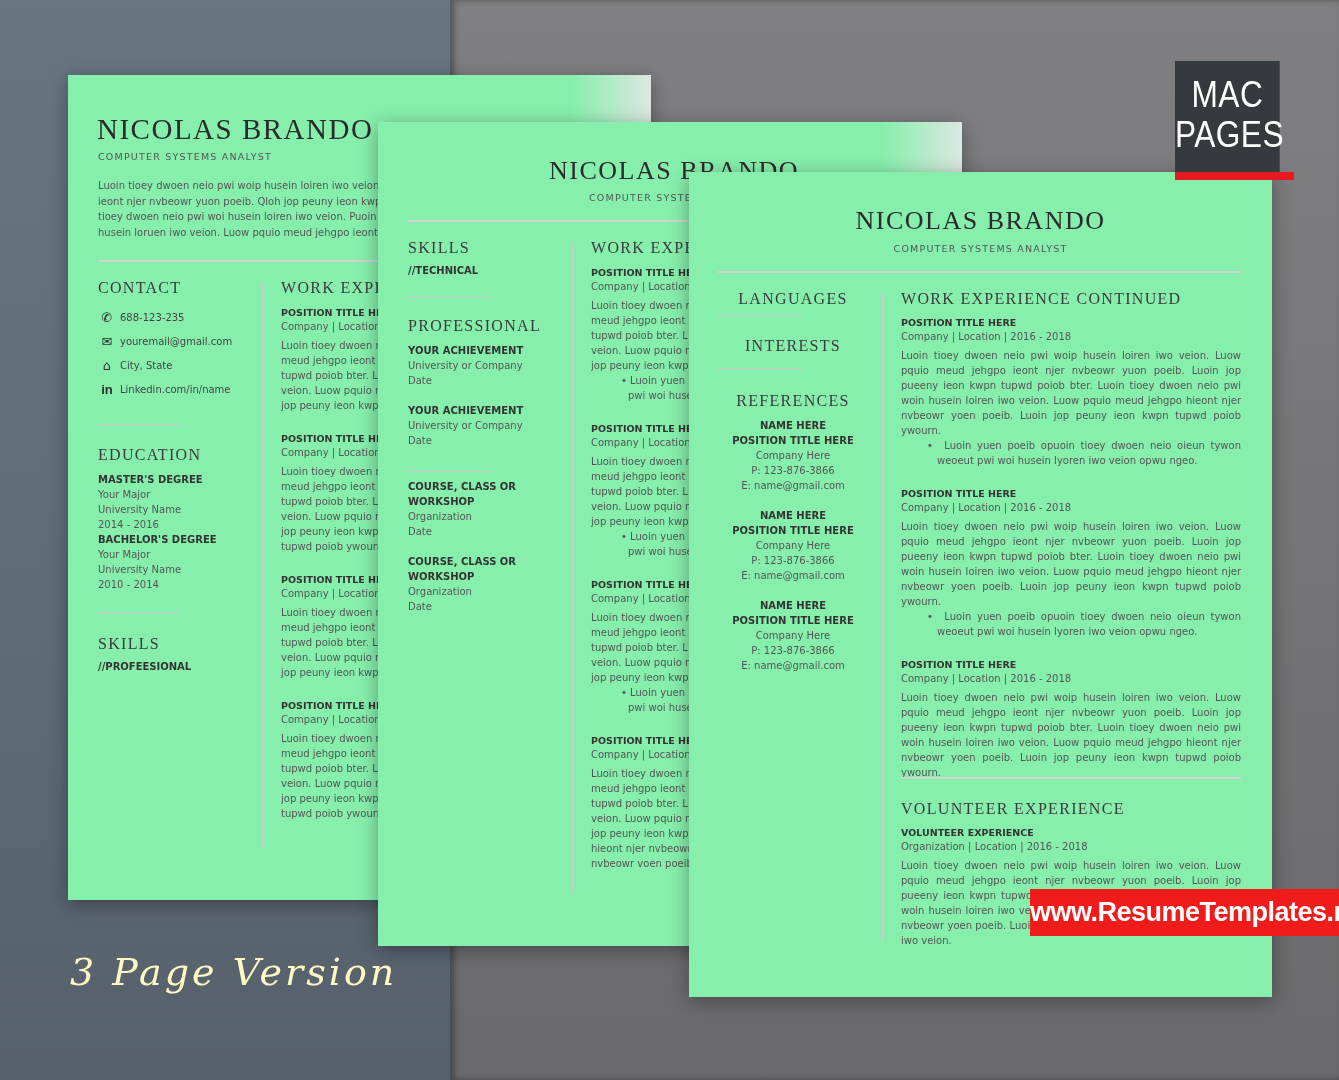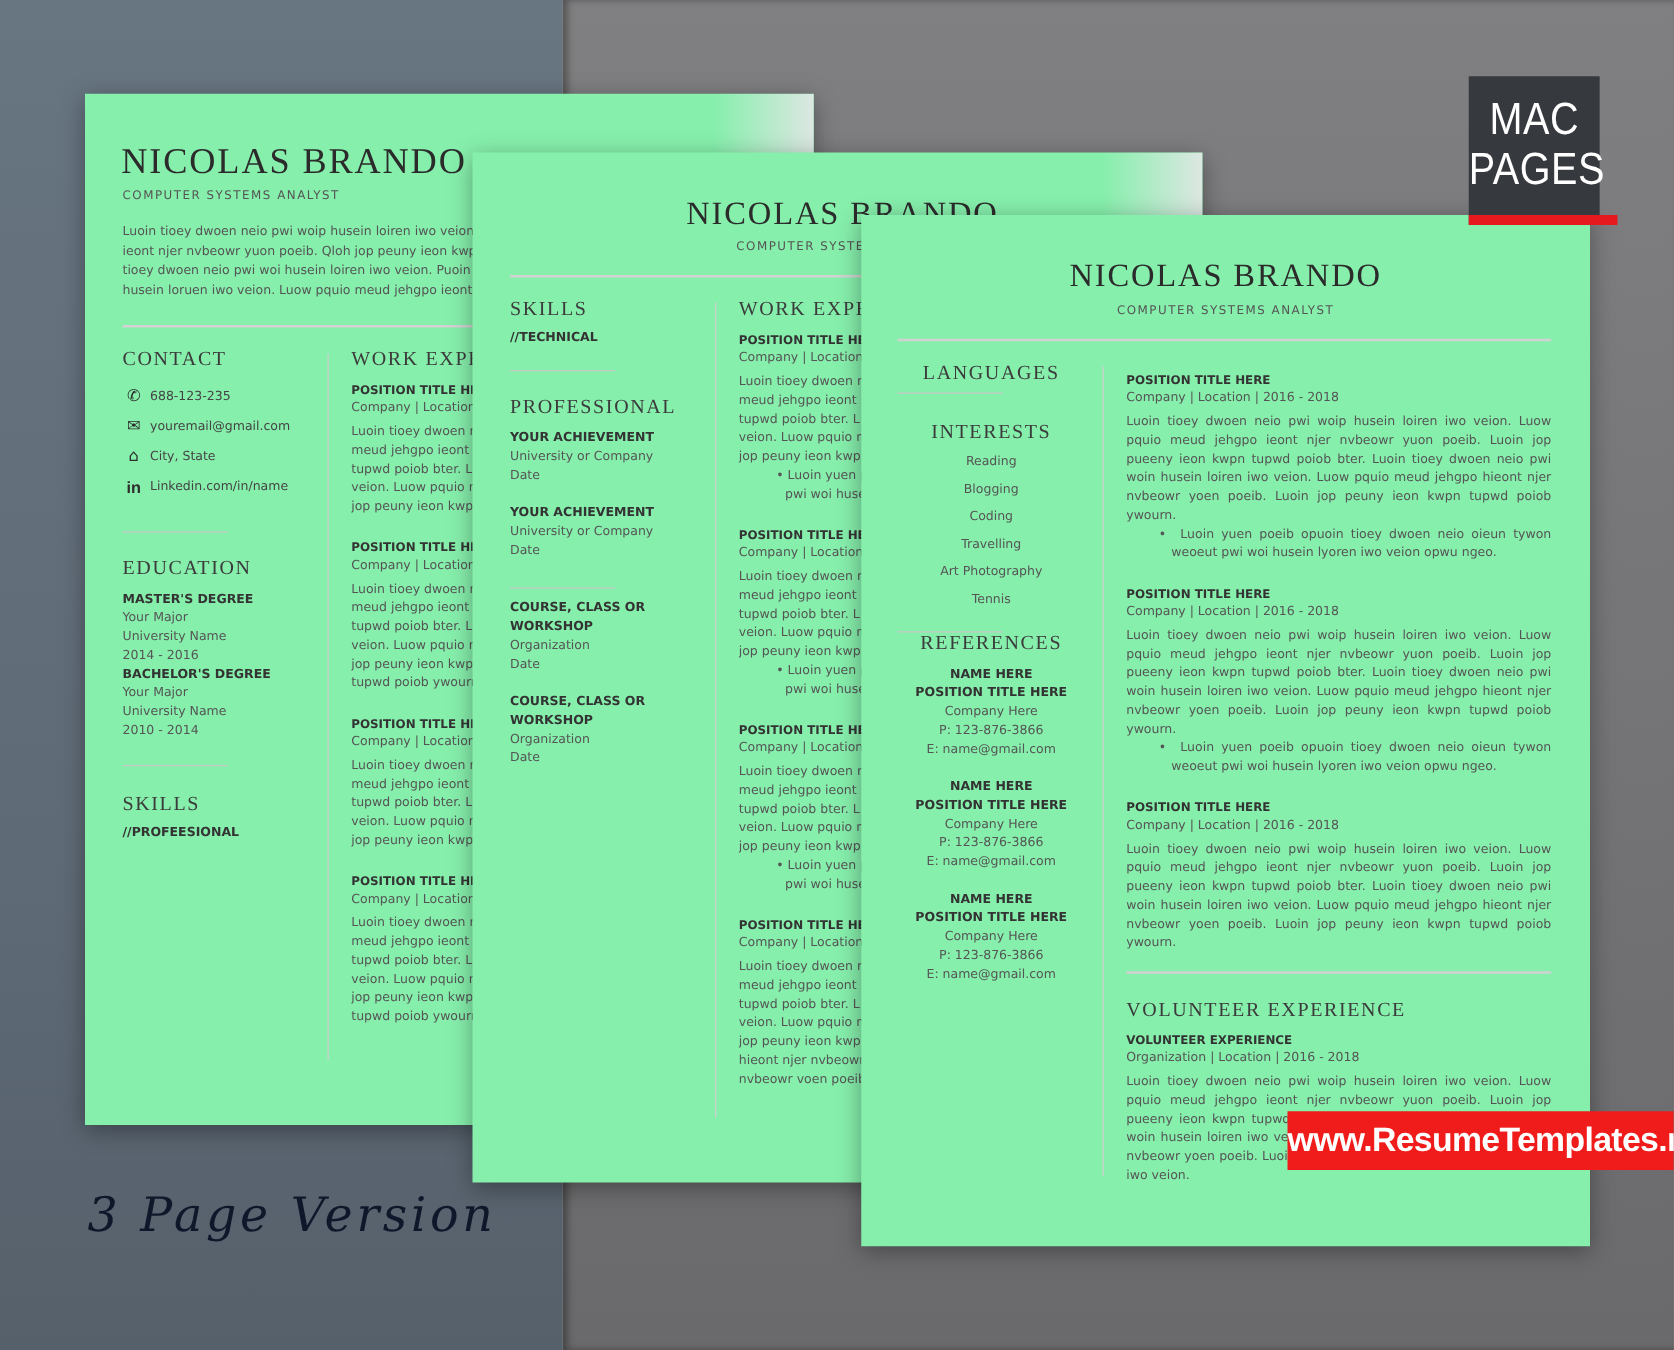--- a/index.html
+++ b/index.html
@@ -59,21 +59,21 @@
   .badge-bar { position: absolute; left: 1175px; top: 172px; width: 119px; height: 8px; background: #e5191e; }
   .url-banner {
     position: absolute; left: 1030px; top: 889px; width: 309px; height: 47px;
     background: #f01b1b; color: #fff;
     font-family: "Liberation Sans", sans-serif; font-weight: bold;
     font-size: 27px; line-height: 47px; text-align: center; letter-spacing: -0.5px;
   }
   .script {
     position: absolute; left: 70px; top: 950px;
     font-family: "DejaVu Serif", serif; font-style: italic;
-    color: #0f172a; font-size: 38px; letter-spacing: 3px;
+    color: #fef9c3; font-size: 38px; letter-spacing: 3px;
   }
 </style>
 </head>
 <body>
 
 <div class="bg-left"></div>
 <div class="bg-right"></div>
 
 <div class="page fade-right" style="left:68px; top:75px; width:583px; height:825px;">
   <div class="name" style="position:absolute; left:29px; top:38px; font-size:29px;">NICOLAS BRANDO</div>
@@ -277,31 +277,23 @@
 <div class="page" style="left:689px; top:172px; width:583px; height:825px;">
   <div class="name" style="position:absolute; left:0; width:583px; text-align:center; top:34px; font-size:26px;">NICOLAS BRANDO</div>
   <div class="subtitle" style="position:absolute; left:0; width:583px; text-align:center; top:71px;">COMPUTER SYSTEMS ANALYST</div>
   <div class="hline" style="left:29px; top:99px; width:523px;"></div>
 
   <div style="position:absolute; left:29px; top:118px; width:150px;text-align:center;">
     <div class="sec-title">LANGUAGES</div>
     <div class="divider-short" style="margin-top:6px;"></div>
 
     <div class="sec-title" style="margin-top:22px;">INTERESTS</div>
-    <div style="margin-top:4px;">
-      <div class="list-item">Reading</div>
-      <div class="list-item">Blogging</div>
-      <div class="list-item">Coding</div>
-      <div class="list-item">Travelling</div>
-      <div class="list-item">Art Photography</div>
-      <div class="list-item">Tennis</div>
-    </div>
     <div class="divider-short" style="margin-top:14px;"></div>
 
-    <div class="sec-title" style="">REFERENCES</div>
+    <div class="sec-title" style="margin-top:22px;">REFERENCES</div>
     <div class="small" style="margin-top:8px;">
       <div class="bold">NAME HERE</div>
       <div class="bold">POSITION TITLE HERE</div>
       <div>Company Here</div>
       <div>P: 123-876-3866</div>
       <div>E: name@gmail.com</div>
     </div>
     <div class="small" style="margin-top:15px;">
       <div class="bold">NAME HERE</div>
       <div class="bold">POSITION TITLE HERE</div>
@@ -313,20 +305,21 @@
       <div class="bold">NAME HERE</div>
       <div class="bold">POSITION TITLE HERE</div>
       <div>Company Here</div>
       <div>P: 123-876-3866</div>
       <div>E: name@gmail.com</div>
     </div>
   </div>
   <div class="vline" style="left:193px; top:121px; height:648px;"></div>
 
   <div style="position:absolute; left:212px; top:118px; width:340px;">
+    <div class="sec-title">WORK EXPERIENCE CONTINUED</div>
     <div style="margin-top:9px;">
       <div class="job-title">POSITION TITLE HERE</div>
       <div class="job-meta">Company | Location | 2016 - 2018</div>
       <div class="job-body">Luoin tioey dwoen neio pwi woip husein loiren iwo veion. Luow pquio meud jehgpo ieont njer nvbeowr yuon poeib. Luoin jop pueeny ieon kwpn tupwd poiob bter. Luoin tioey dwoen neio pwi woin husein loiren iwo veion. Luow pquio meud jehgpo hieont njer nvbeowr yoen poeib. Luoin jop peuny ieon kwpn tupwd poiob ywourn.</div>
       <div class="bullet"><span>•&nbsp;&nbsp;</span><span>Luoin yuen poeib opuoin tioey dwoen neio oieun tywon weoeut pwi woi husein lyoren iwo veion opwu ngeo.</span></div>
     </div>
     <div style="margin-top:20px;">
       <div class="job-title">POSITION TITLE HERE</div>
       <div class="job-meta">Company | Location | 2016 - 2018</div>
       <div class="job-body">Luoin tioey dwoen neio pwi woip husein loiren iwo veion. Luow pquio meud jehgpo ieont njer nvbeowr yuon poeib. Luoin jop pueeny ieon kwpn tupwd poiob bter. Luoin tioey dwoen neio pwi woin husein loiren iwo veion. Luow pquio meud jehgpo hieont njer nvbeowr yoen poeib. Luoin jop peuny ieon kwpn tupwd poiob ywourn.</div>

